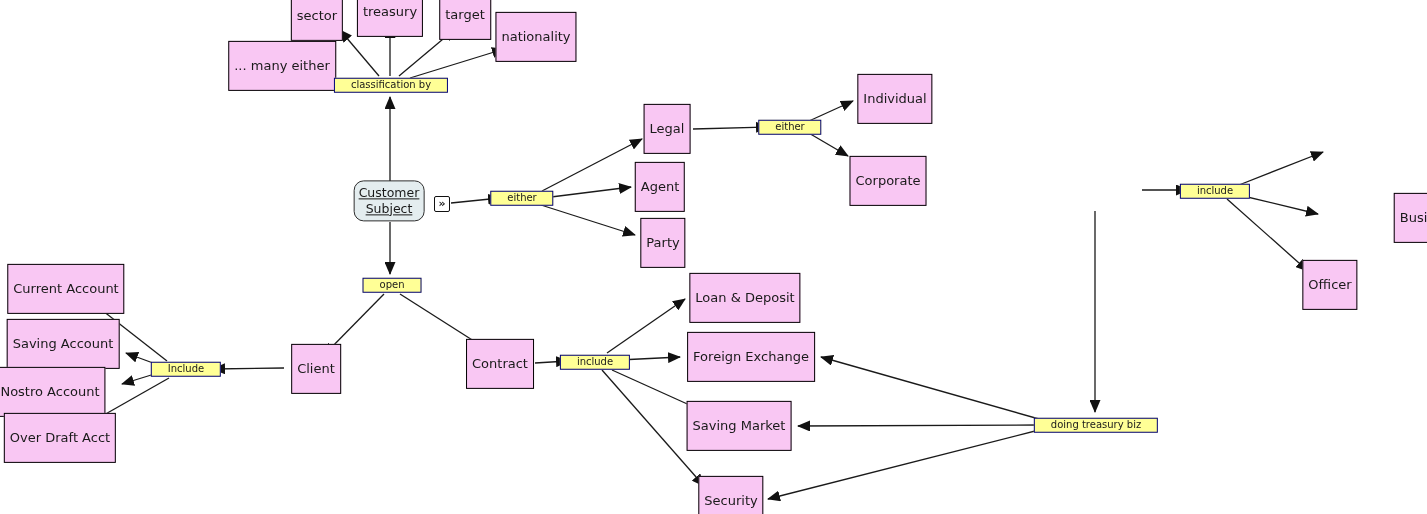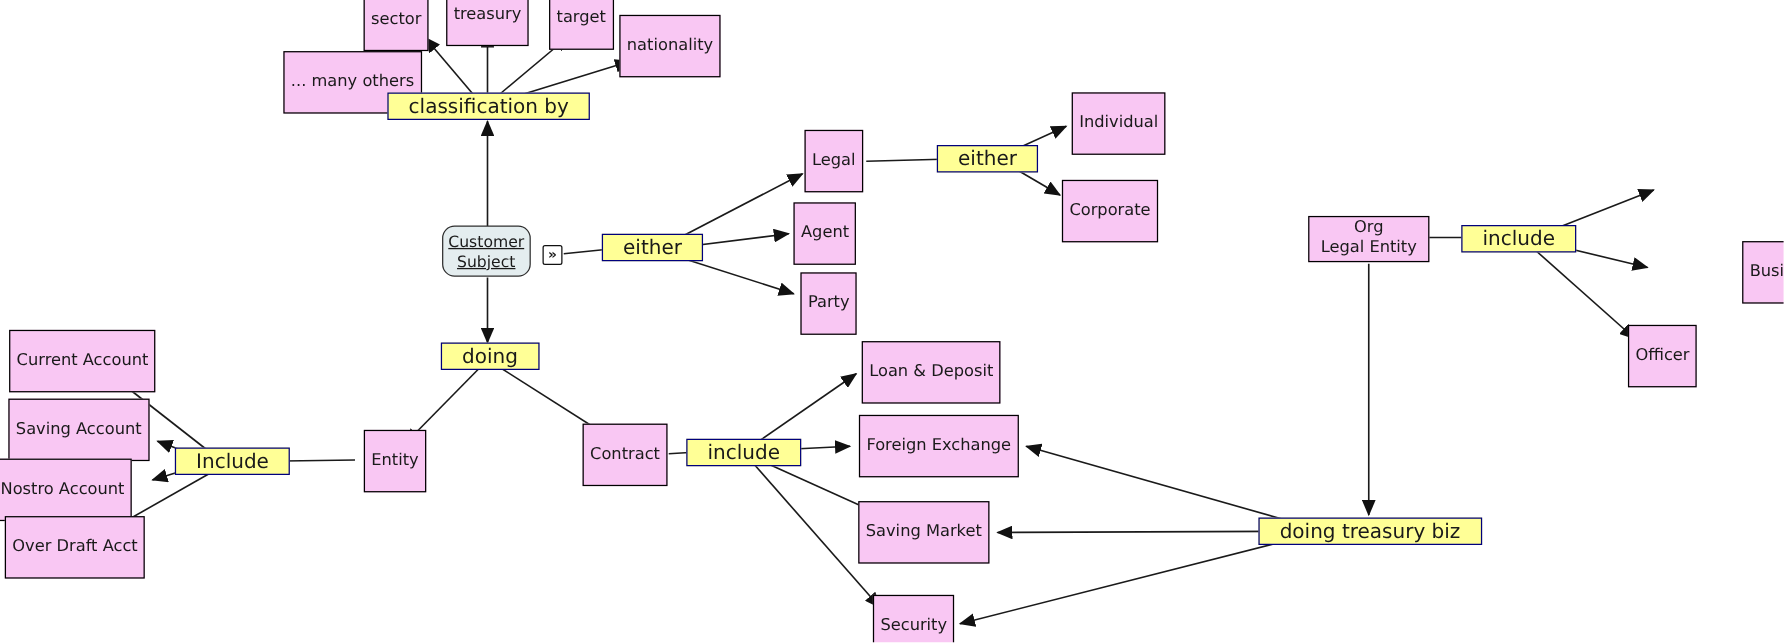--- a/index.html
+++ b/index.html
@@ -19,21 +19,21 @@
   .node{
     position:absolute; transform:translate(-50%,-50%);
     white-space:nowrap; text-align:center; line-height:1.25;
   }
   .concept{
     background:var(--concept-fill); border:1px solid var(--concept-border);
     padding:16px 5px; font-size:13px;
   }
   .link{
     background:var(--link-fill); border:1px solid var(--link-border);
-    padding:0 16px; font-size:16px;
+    padding:0 16px; font-size:10px;
   }
   .root{
     background:var(--root-fill); border:1px solid var(--root-border);
     border-radius:10px; padding:4px 4px; font-size:12.5px;text-decoration:underline;
   }
   .expand{
     position:absolute; transform:translate(-50%,-50%);
     width:16px; height:16px; background:#fff; border:1px solid #111;
     font-size:11px; font-weight:bold; line-height:14px; text-align:center;
     border-radius:2px;
@@ -92,47 +92,43 @@
       <line x1="619" y1="360" x2="680" y2="357" marker-end="url(#arw)"></line>
       <line x1="612" y1="370" x2="705" y2="412" marker-end="url(#arw)"></line>
       <line x1="602" y1="370" x2="704" y2="486" marker-end="url(#arw)"></line>
     </g>
   </svg>
 
   <div class="node concept" style="left:317px;top:16px">sector</div>
   <div class="node concept" style="left:390px;top:12px">treasury</div>
   <div class="node concept" style="left:465px;top:15px">target</div>
   <div class="node concept" style="left:536px;top:37px">nationality</div>
-  <div class="node concept" style="left:282px;top:66px">... many others</div>
+  <div class="node concept" style="left:282px;top:66px">... many either</div>
   <div class="node link" style="left:391px;top:85px">classification by</div>
 
   <div class="node root" style="left:389px;top:201px">
     <div>Customer</div>
     <div>Subject</div>
   </div>
   <div class="expand" style="left:442px;top:204px">»</div>
 
   <div class="node link" style="left:522px;top:198px">either</div>
   <div class="node concept" style="left:667px;top:129px">Legal</div>
   <div class="node concept" style="left:660px;top:187px">Agent</div>
   <div class="node concept" style="left:663px;top:243px">Party</div>
   <div class="node link" style="left:790px;top:127px">either</div>
   <div class="node concept" style="left:895px;top:99px">Individual</div>
-  <div class="node concept" style="left:888px;top:169px">Corporate</div>
+  <div class="node concept" style="left:888px;top:181px">Corporate</div>
 
-  <div class="node concept" style="left:1095px;top:191px;padding:1px 9px">
-    <div>Org</div>
-    <div>Legal Entity</div>
-  </div>
   <div class="node link" style="left:1215px;top:191px">include</div>
   <div class="node concept" style="left:1444px;top:218px">Business Line</div>
   <div class="node concept" style="left:1330px;top:285px">Officer</div>
 
-  <div class="node link" style="left:392px;top:285px">doing</div>
-  <div class="node concept" style="left:316px;top:369px">Entity</div>
+  <div class="node link" style="left:392px;top:285px">open</div>
+  <div class="node concept" style="left:316px;top:369px">Client</div>
   <div class="node concept" style="left:500px;top:364px">Contract</div>
 
   <div class="node link" style="left:186px;top:369px">Include</div>
   <div class="node concept" style="left:66px;top:289px">Current Account</div>
   <div class="node concept" style="left:63px;top:344px">Saving Account</div>
   <div class="node concept" style="left:50px;top:392px">Nostro Account</div>
   <div class="node concept" style="left:60px;top:438px">Over Draft Acct</div>
 
   <div class="node link" style="left:595px;top:362px">include</div>
   <div class="node concept" style="left:745px;top:298px">Loan &amp; Deposit</div>

